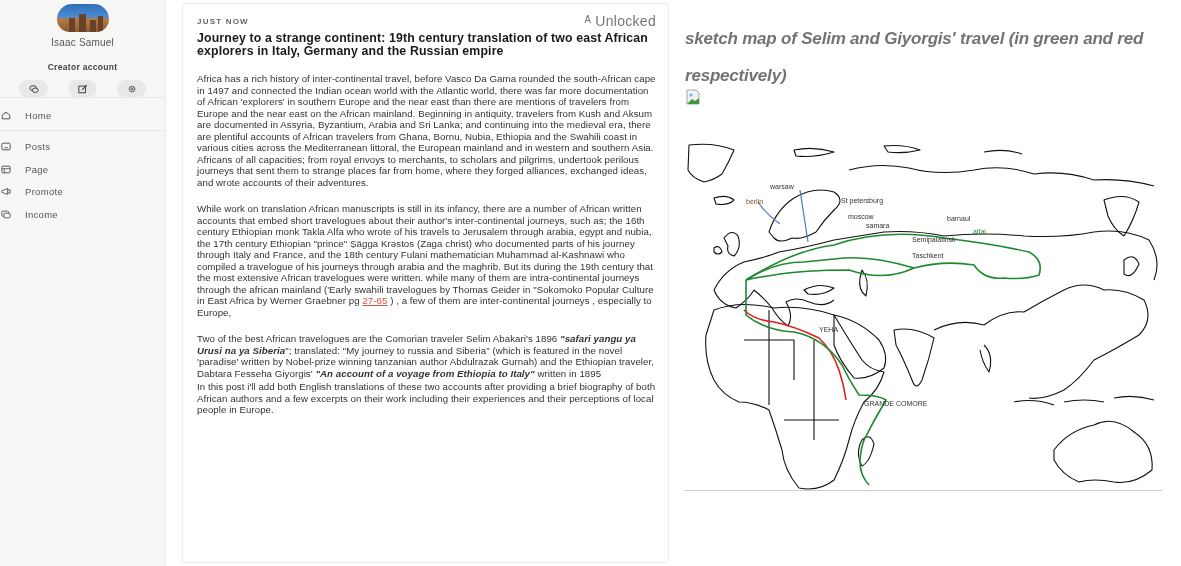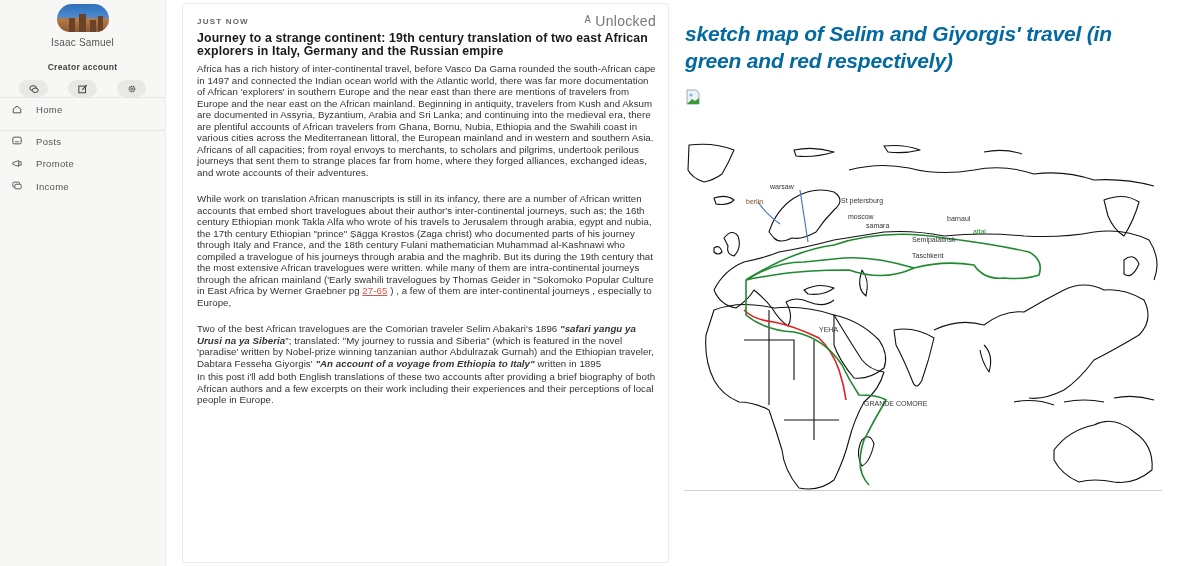--- a/index.html
+++ b/index.html
@@ -12,41 +12,41 @@
   .avatar { width: 52px; height: 34px; margin-top: 4px; border-radius: 26px 26px 22px 22px; overflow: hidden; position: relative;
             background: linear-gradient(180deg, #2f6fb8 0%, #4a8ad0 45%, #b57a46 55%, #8b5a34 100%); }
   .avatar .tower { position: absolute; bottom: 0; background: #6b4226; width: 6px; }
   .profile-name { font-size: 10px; color: #555; margin-top: 5px; letter-spacing: 0.2px; }
   .profile-role { font-size: 8.5px; color: #444; font-weight: bold; margin-top: 14px; letter-spacing: 0.3px; }
   .profile-actions { display: flex; gap: 20px; margin-top: 8px; }
   .round-btn { width: 29px; height: 17px; border-radius: 9px; background: #e8e8e7; display: flex; align-items: center; justify-content: center; }
   .round-btn svg { width: 10px; height: 10px; }
 
   .nav { padding-top: 6px; }
-  .nav-item { display: flex; height: 22.5px; padding-left: 11px; font-size: 9.5px; color: #555; letter-spacing: 0.3px; }
+  .nav-item { display: flex; align-items: center; height: 22.5px; font-size: 9.5px; color: #555; letter-spacing: 0.3px; }
   .nav-item .nav-icon { width: 12px; height: 10px; margin-right: 13px; display: flex; align-items: center; justify-content: center; }
   .nav-item .nav-icon svg { width: 10px; height: 9px; }
   .nav-divider { height: 1px; background: #e6e6e6; margin: 3px 0 5px 0; }
 
   
   .post { position: absolute; left: 182px; top: 3px; width: 487px; height: 560px; background: #fff; border: 1px solid #ececec; border-radius: 3px; padding: 9px 12px 16px 14px; overflow: hidden; }
   .post-meta { display: flex; justify-content: space-between; align-items: center; }
   .post-time { font-size: 8px; font-weight: bold; color: #666; letter-spacing: 1.2px; }
   .post-lock { font-size: 14px; color: #777; letter-spacing: 0.3px; }
   .post-title { font-size: 12.3px; font-weight: bold; color: #1a1a1a; line-height: 13.2px; margin-top: 3px; letter-spacing: 0.15px; }
   .post-body p { font-size: 9.7px; line-height: 11.5px; color: #333; letter-spacing: 0.05px; }
-  .post-body p.p1 { margin-top: 5px; }
+  .post-body p.p1 { margin-top: 15px; }
   .post-body p.gap { margin-top: 15px; }
   .post-body p.tight { margin-top: 2px; }
   .link { color: #d9534f; text-decoration: underline; }
   .bi { font-weight: bold; font-style: italic; }
 
   
   .media { position: absolute; left: 684px; top: 0; width: 497px; height: 566px; background: #fff; }
-  .media-caption { position: absolute; left: 1px; top: 20px; width: 470px; font-size: 21px; font-weight: bold; font-style: italic; color: #0369a1; line-height: 27px; letter-spacing: -0.2px; }
+  .media-caption { position: absolute; left: 1px; top: 20px; width: 470px; font-size: 17px; font-weight: bold; font-style: italic; color: #737373; line-height: 37px; letter-spacing: -0.2px; }
   .broken-img { position: absolute; left: 1px; top: 89px; width: 16px; height: 16px; }
   .map-wrap { position: absolute; left: 0; top: 140px; width: 478px; height: 352px; }
   .map-wrap svg { width: 478px; height: 352px; display: block; }
   .map-base { position: absolute; left: 0; top: 490px; width: 478px; height: 1px; background: #cfcfcf; }
   .map-label { font-family: "Liberation Sans", sans-serif; font-size: 7px; }
 </style>
 </head>
 <body>
 
 <aside class="sidebar">
@@ -92,20 +92,29 @@
     </div>
     <div class="nav-divider"></div>
     <div class="nav-item">
       <span class="nav-icon">
           <svg viewBox="0 0 12 10">
             <rect x="1" y="1" width="10" height="8" rx="1.5" fill="none" stroke="#555" stroke-width="1.2"></rect>
             <path d="M3.5 6.5 H8.5" stroke="#555" stroke-width="1"></path>
           </svg>
         </span>
       <span>Posts</span>
+    </div>
+    <div class="nav-item">
+      <span class="nav-icon">
+          <svg viewBox="0 0 12 10">
+            <rect x="1" y="1" width="10" height="8" rx="1.5" fill="none" stroke="#555" stroke-width="1.2"></rect>
+            <path d="M1 4 H11 M4 4 V9" stroke="#555" stroke-width="1"></path>
+          </svg>
+        </span>
+      <span>Page</span>
     </div>
     <div class="nav-item">
       <span class="nav-icon">
           <svg viewBox="0 0 12 10">
             <path d="M1 4 L8 1.5 V8.5 L1 6 Z M8 3 H11 V7 H8" fill="none" stroke="#555" stroke-width="1.1"></path>
           </svg>
         </span>
       <span>Promote</span>
     </div>
     <div class="nav-item">

